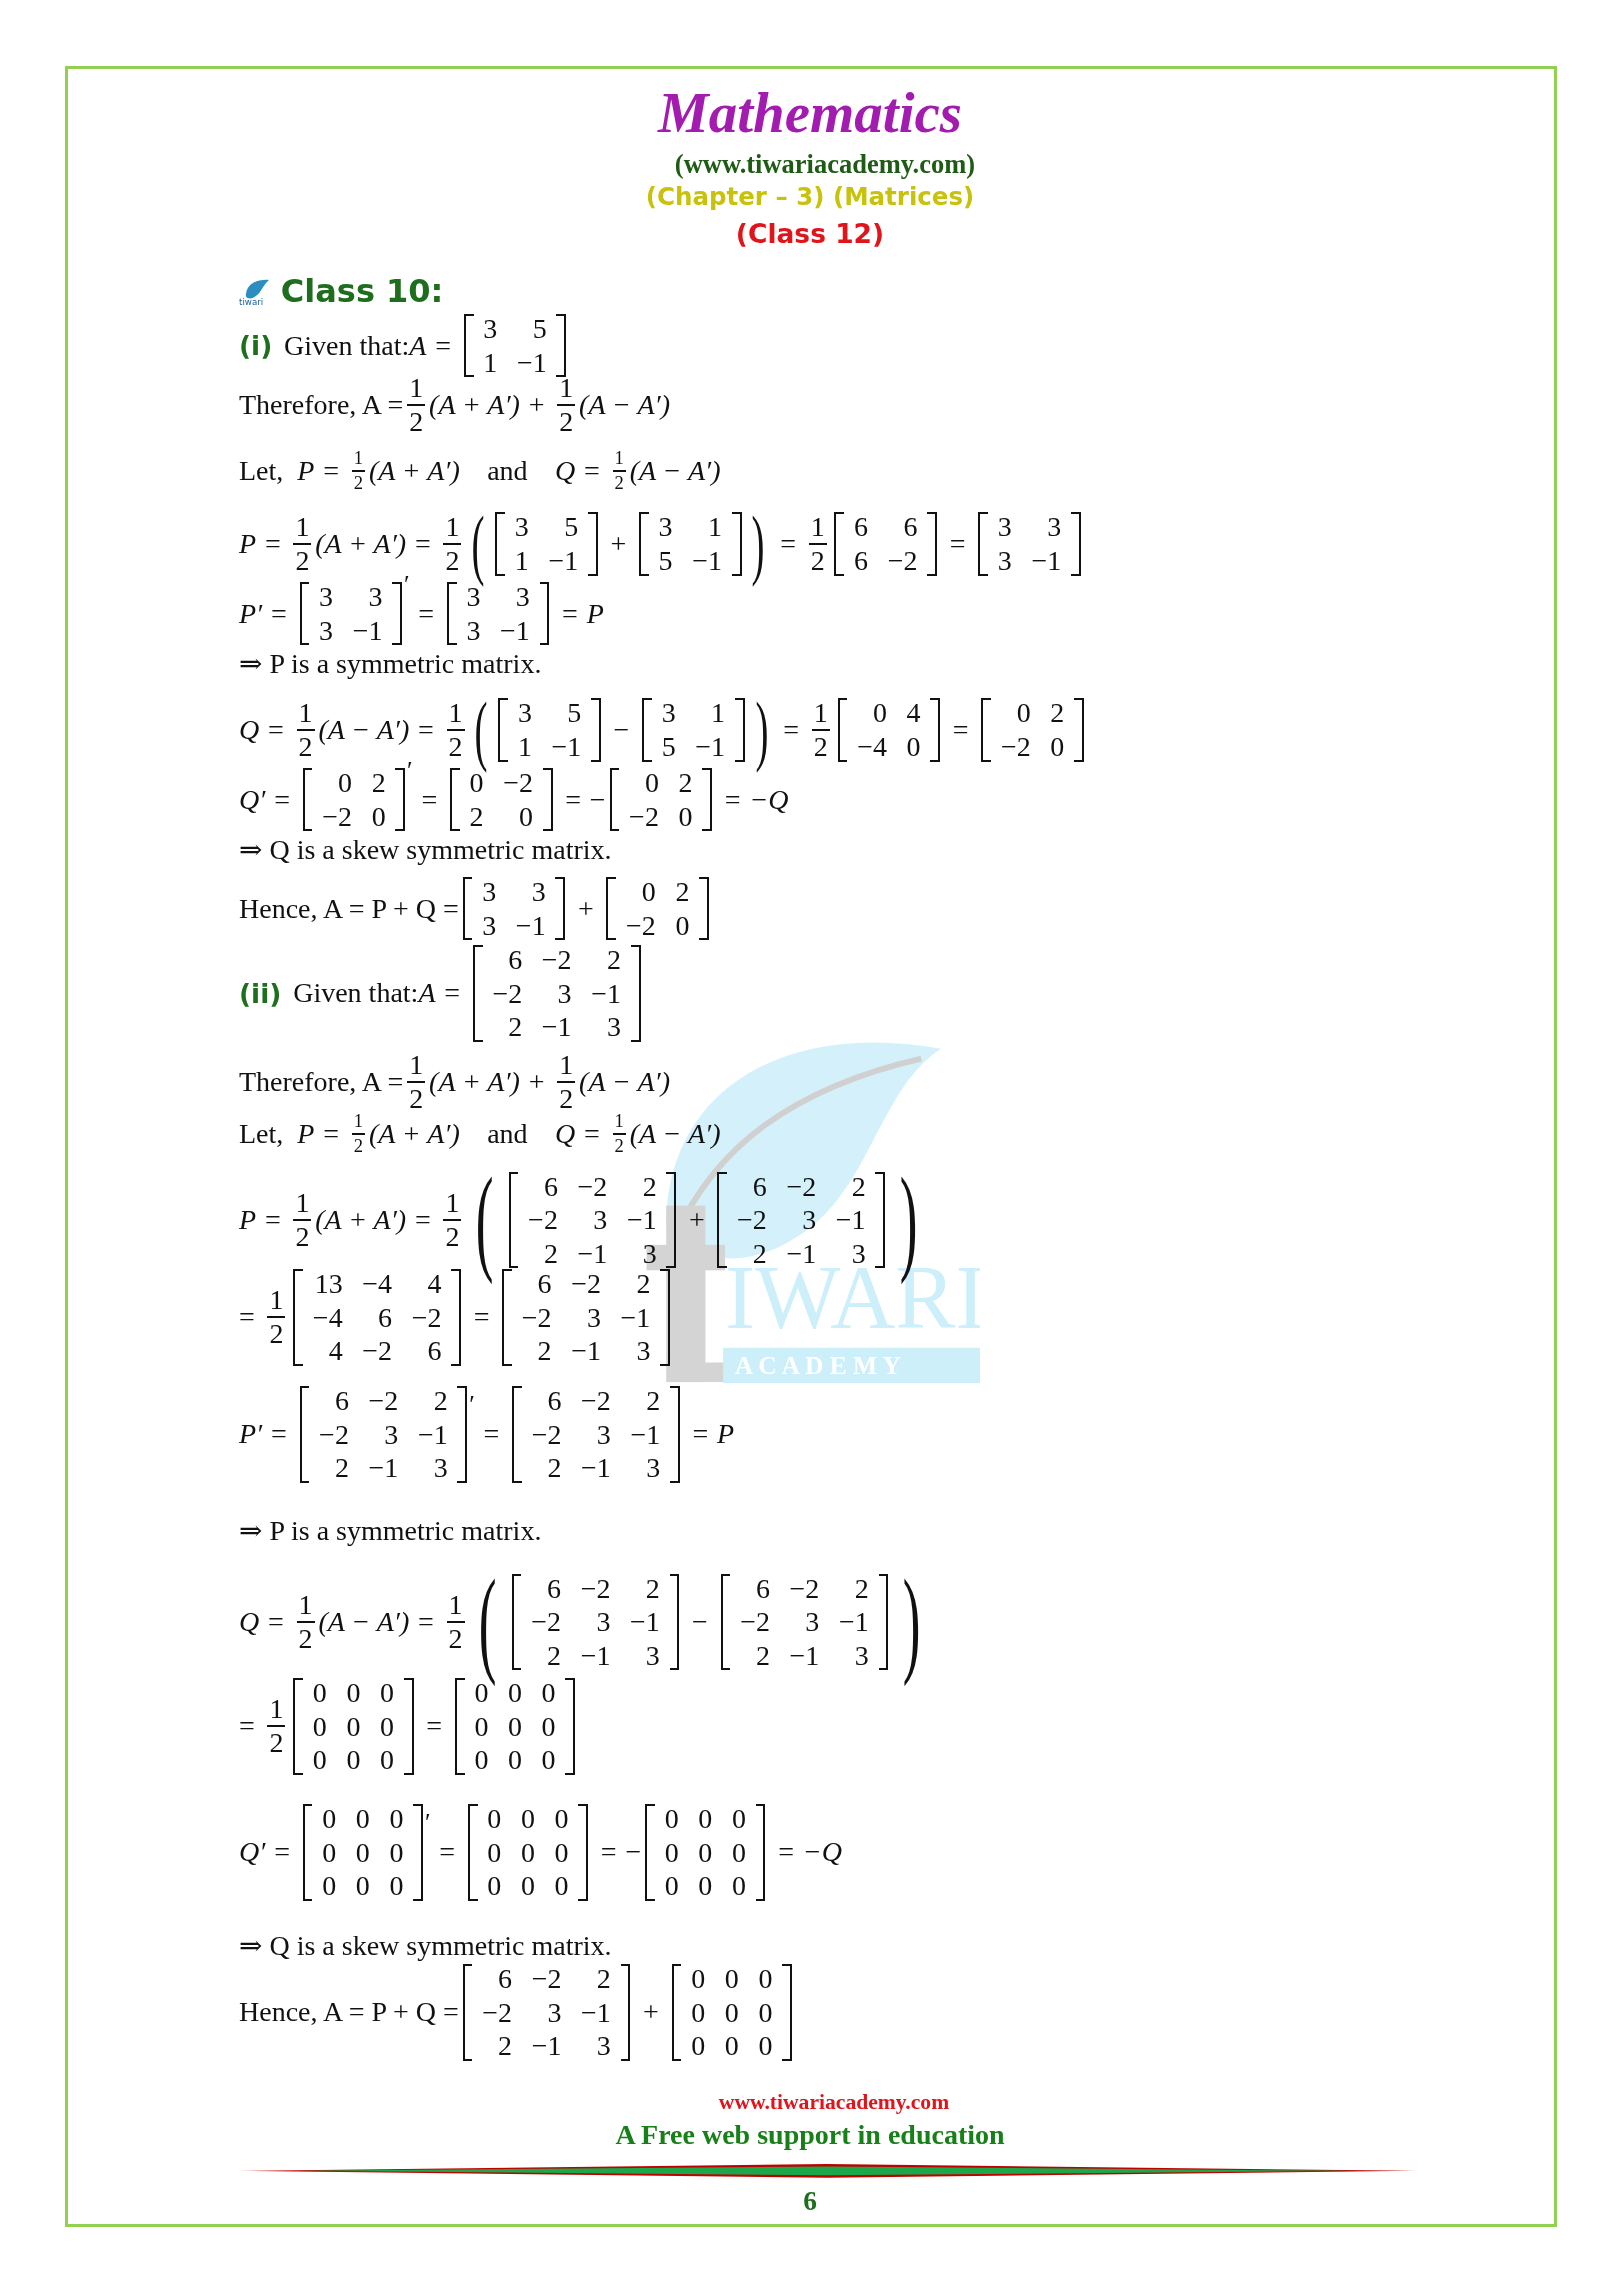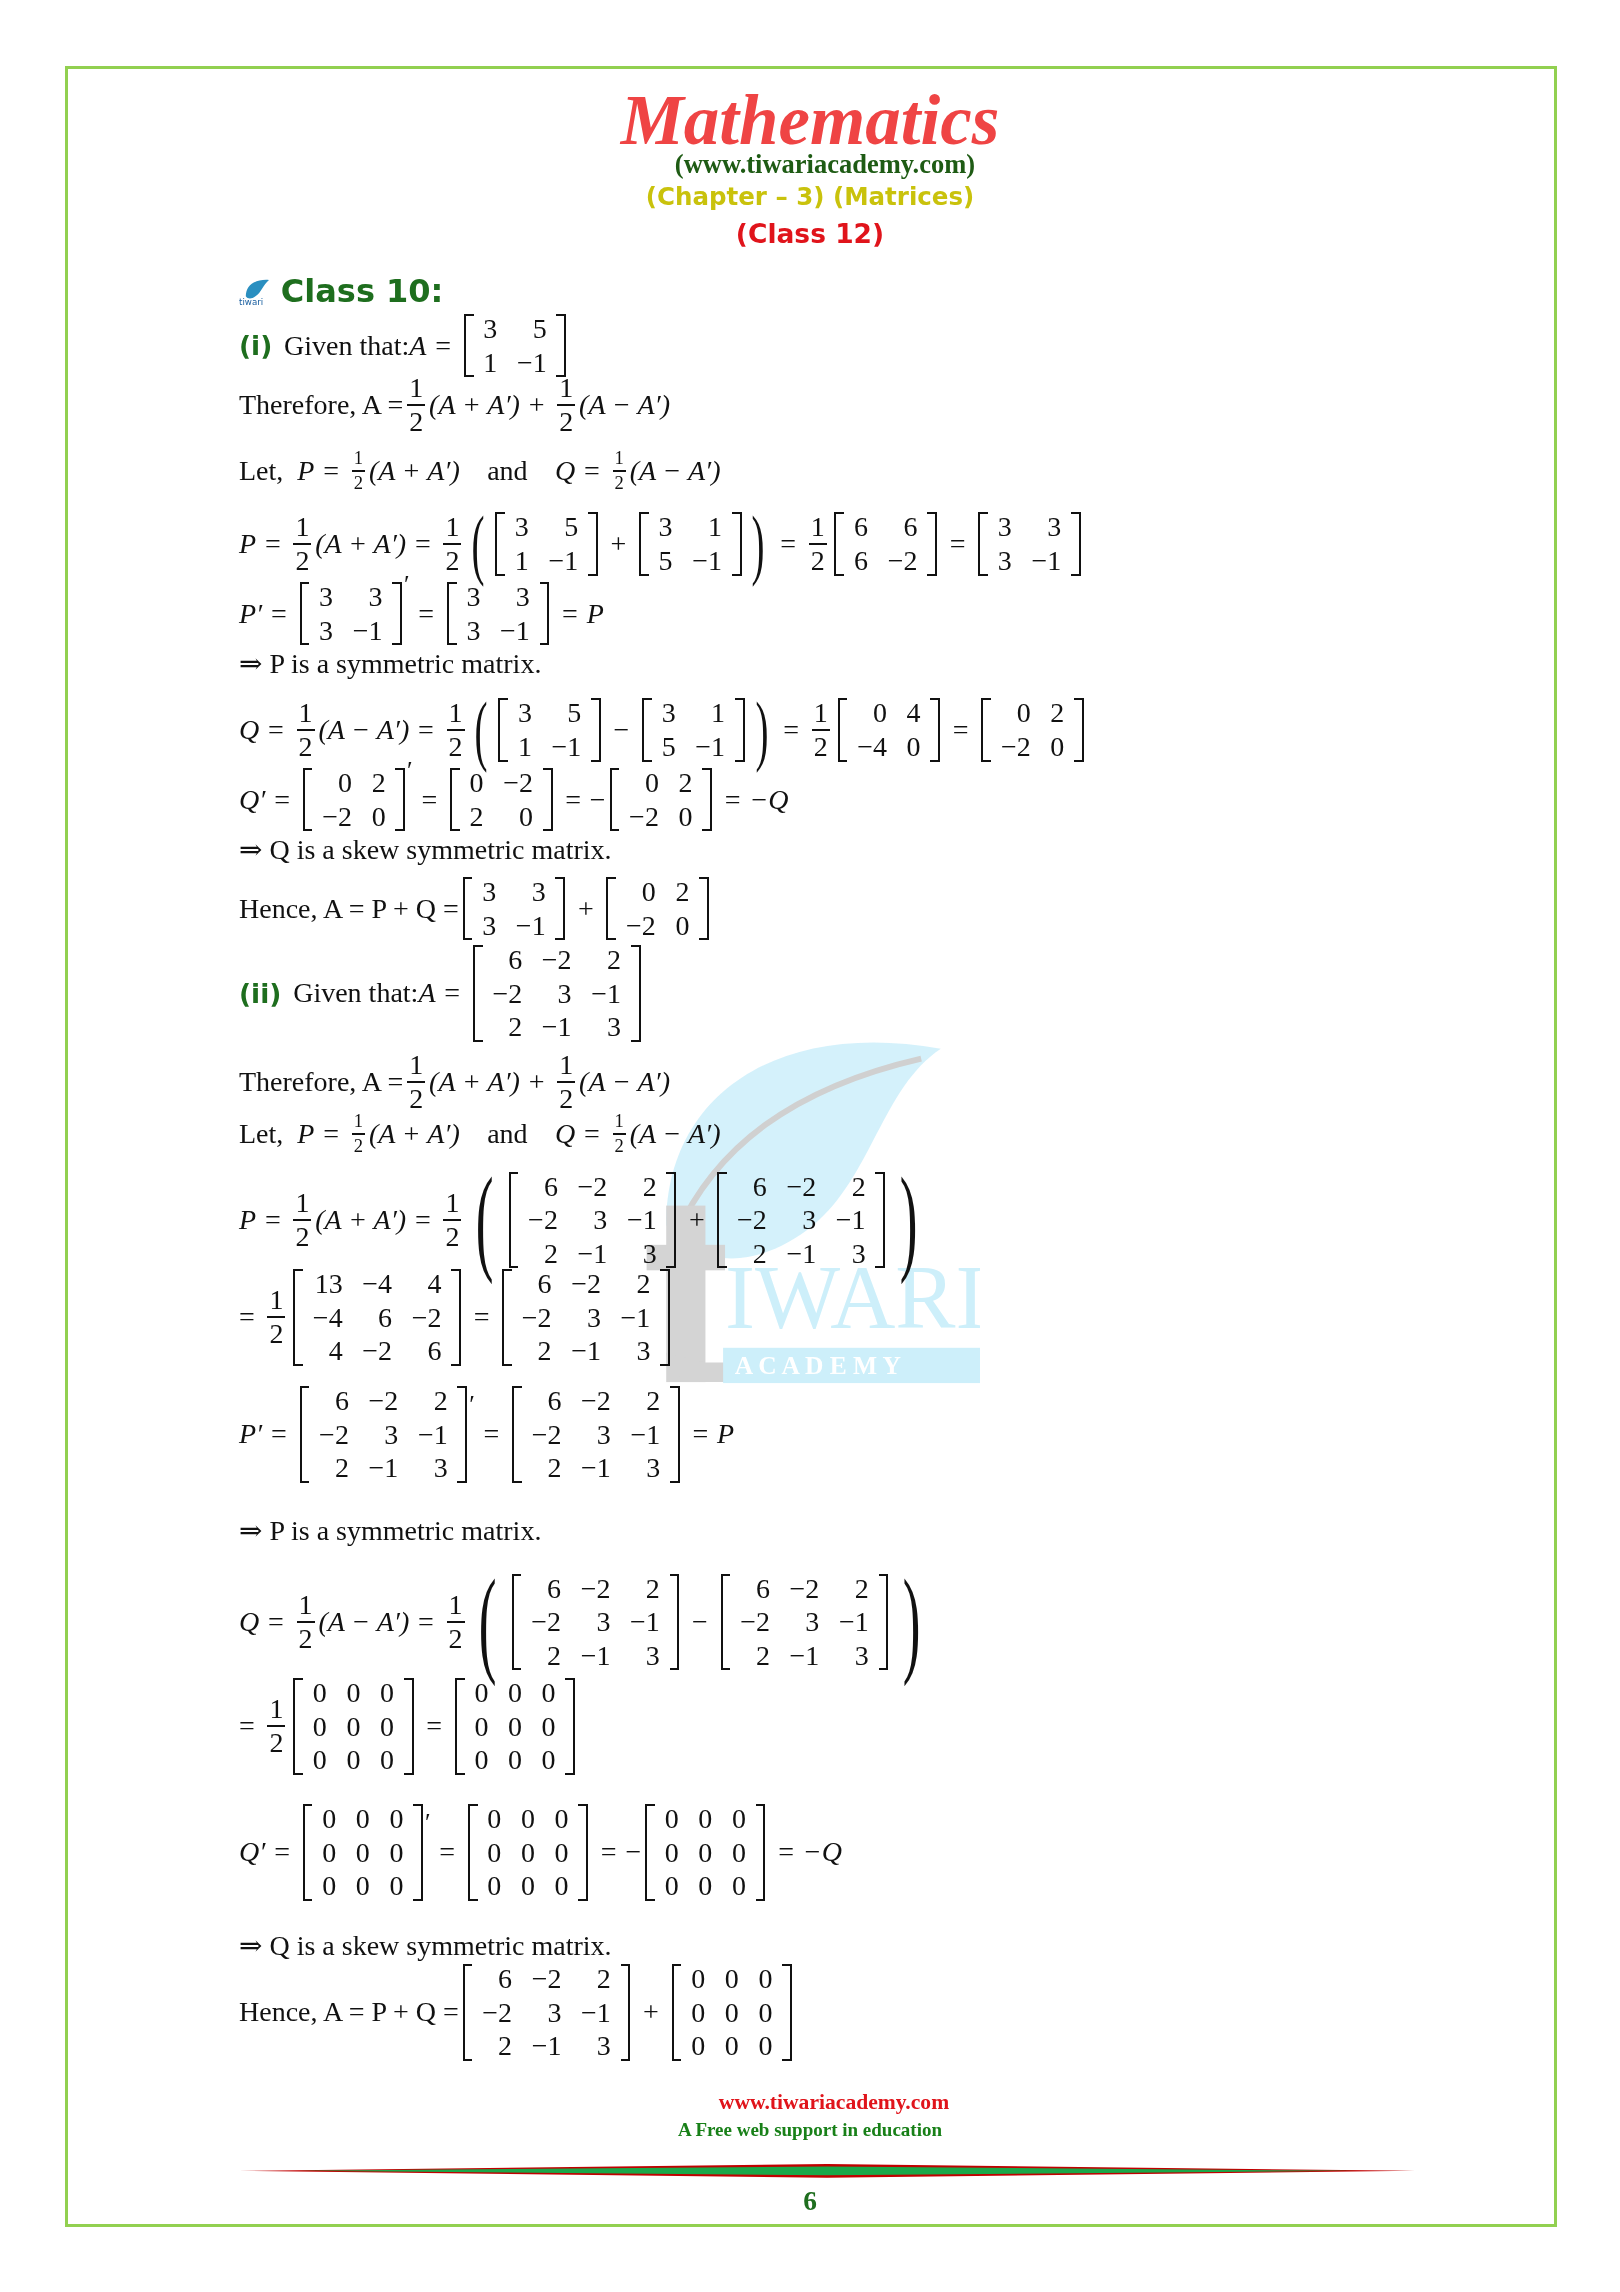--- a/index.html
+++ b/index.html
@@ -1,21 +1,21 @@
 <!DOCTYPE html>
 <html><head>
 <meta charset="utf-8">
 <style>
   html, body { margin:0; padding:0; background:#ffffff; }
   body { width:1620px; height:2293px; position:relative; overflow:hidden;
          font-family:"Liberation Serif", "DejaVu Serif", serif; color:#111; }
   .frame { position:absolute; left:65px; top:66px; width:1492px; height:2161px;
            border:3.9px solid #92d050; box-sizing:border-box; }
   .hdr { position:absolute; left:0; width:1620px; text-align:center; font-weight:bold; }
-  .title { top:80px; font-size:71px; font-style:italic; color:#ef4444; }
+  .title { top:80px; font-size:57px; font-style:italic; color:#a21caf; }
   .site { top:149px; font-size:26.5px; color:#1e5b14;padding-left:15px; }
   .chapter { top:182px; font-size:27.4px; color:#c9c20c; font-family:"DejaVu Sans", sans-serif; font-weight:bold; font-size:24.5px; }
   .cls { top:218px; font-size:29px; color:#e0141b; font-family:"DejaVu Sans", sans-serif; font-size:26.5px;}
   .ansline { position:absolute; left:238px; top:272px; display:flex; align-items:center; gap:9.8px; }
   .ansicon { width:33px; height:29px; position:relative; }
   .anslabel { font-family:"DejaVu Sans", sans-serif; font-weight:bold; font-size:32px; color:#1e6e1e; }
   .line { position:absolute; left:239px; display:flex; align-items:center;
           font-size:28px; white-space:nowrap; }
   .it { font-style:italic; }
   .lbl { color:#1e6e1e; font-weight:bold; font-family:"DejaVu Sans", sans-serif; font-size:26.5px; margin-right:11.8px;}
@@ -32,21 +32,21 @@
   .mat .c { text-align:right; padding:0 9.8px; }
   .m2 { grid-template-columns:repeat(2, auto); }
   .m3 { grid-template-columns:repeat(3, auto); }
   .big-paren { font-size:78px; font-weight:100; line-height:1; transform:scaleX(0.5); display:inline-block; }
   .big-paren3 { font-size:118px; font-weight:100; line-height:1; transform:scaleX(0.45); display:inline-block; }
   .prime-sup { position:relative; top:-29px; margin-left:-2px; font-size:25.5px; }
   .watermark { position:absolute; left:627px; top:980px; width:353px; height:412px; pointer-events:none; }
   .footer-site { position:absolute; left:0; width:1620px; top:2090px; text-align:center;
                  color:#e0141b; font-weight:bold; font-size:21.6px;padding-left:24px; }
   .footer-tag { position:absolute; left:0; width:1620px; top:2119px; text-align:center;
-                color:#188018; font-weight:bold; font-size:19px; }
+                color:#188018; font-weight:bold; font-size:28px; }
   .divider { position:absolute; left:239px; top:2164px; width:1176px; height:13.7px; }
   .pagenum { position:absolute; left:0; width:1620px; top:2186px; text-align:center;
              color:#1e6e1e; font-weight:bold; font-size:27.4px; }
 </style>
 </head>
 <body>
 
 <div class="frame"></div>
 
 <div class="hdr title">Mathematics</div>

